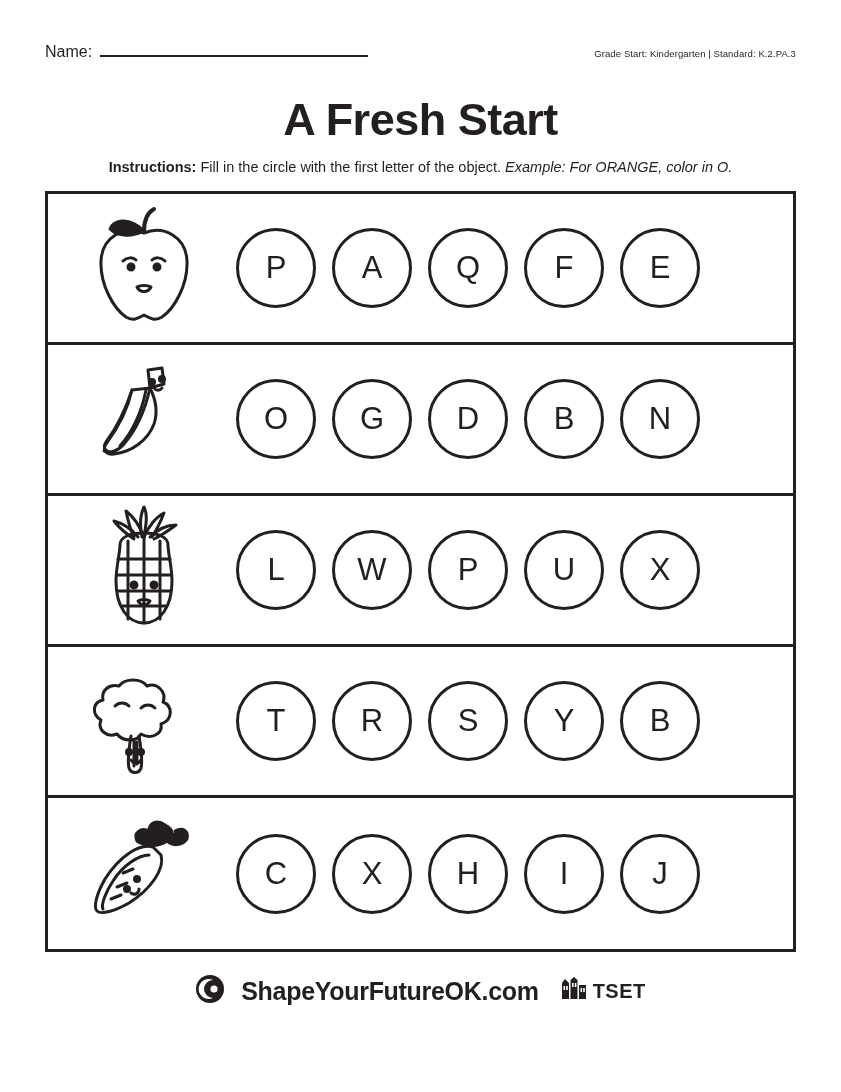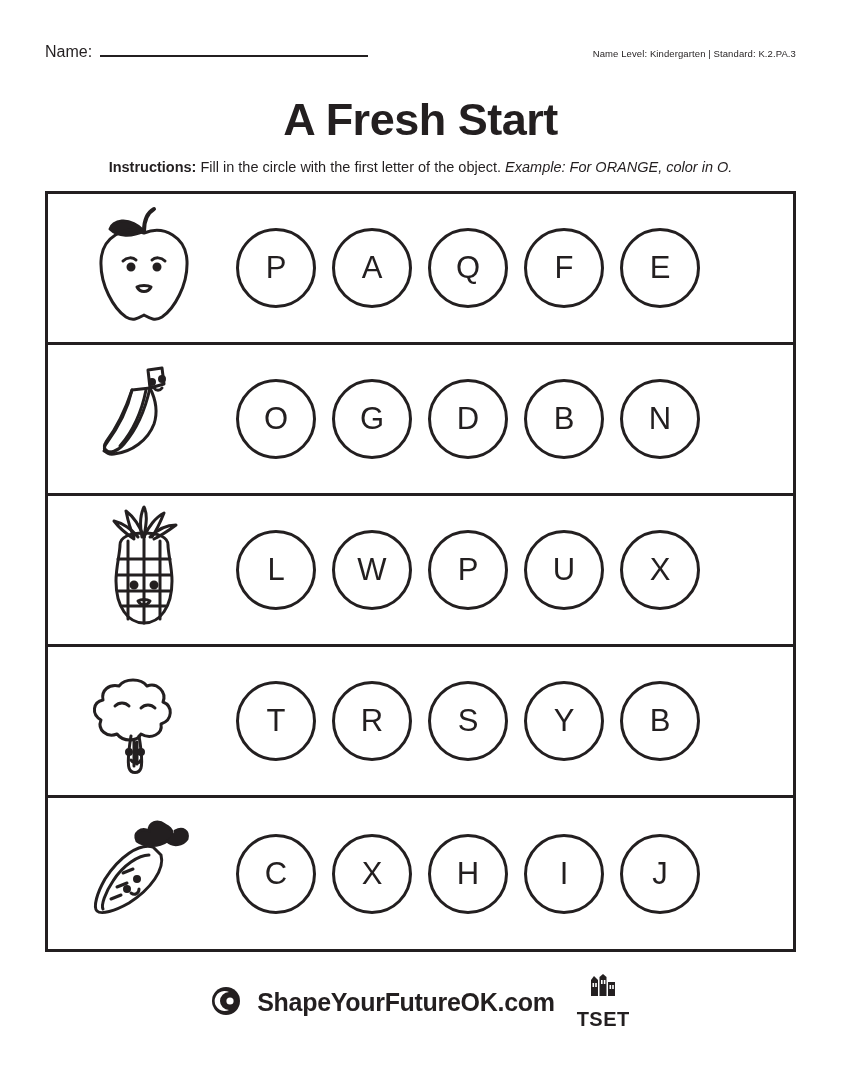--- a/index.html
+++ b/index.html
@@ -129,38 +129,37 @@
   .brand-text {
     font-size: 25px;
     font-weight: 700;
     color: #231f20;
     letter-spacing: -0.3px;
   }
   .tset {
     display: flex;
     align-items: center;
     gap: 6px;
-    flex-direction: column;
   }
   .tset-text {
     font-size: 20px;
     font-weight: 700;
     color: #231f20;
     letter-spacing: 0.5px;
   }
 </style>
 </head>
 <body>
 
 <div class="header">
   <div class="name-block">
     <span class="name-label">Name:</span>
     <span class="name-rule"></span>
   </div>
-  <div class="meta">Name Level: Kindergarten | Standard: K.2.PA.3</div>
+  <div class="meta">Grade Start: Kindergarten | Standard: K.2.PA.3</div>
 </div>
 
 <h1 class="title">A Fresh Start</h1>
 
 <p class="instructions">
   <b>Instructions:</b><span> Fill in the circle with the first letter of the object. </span><i>Example: For ORANGE, color in O.</i>
 </p>
 
 <div class="sheet">
 

